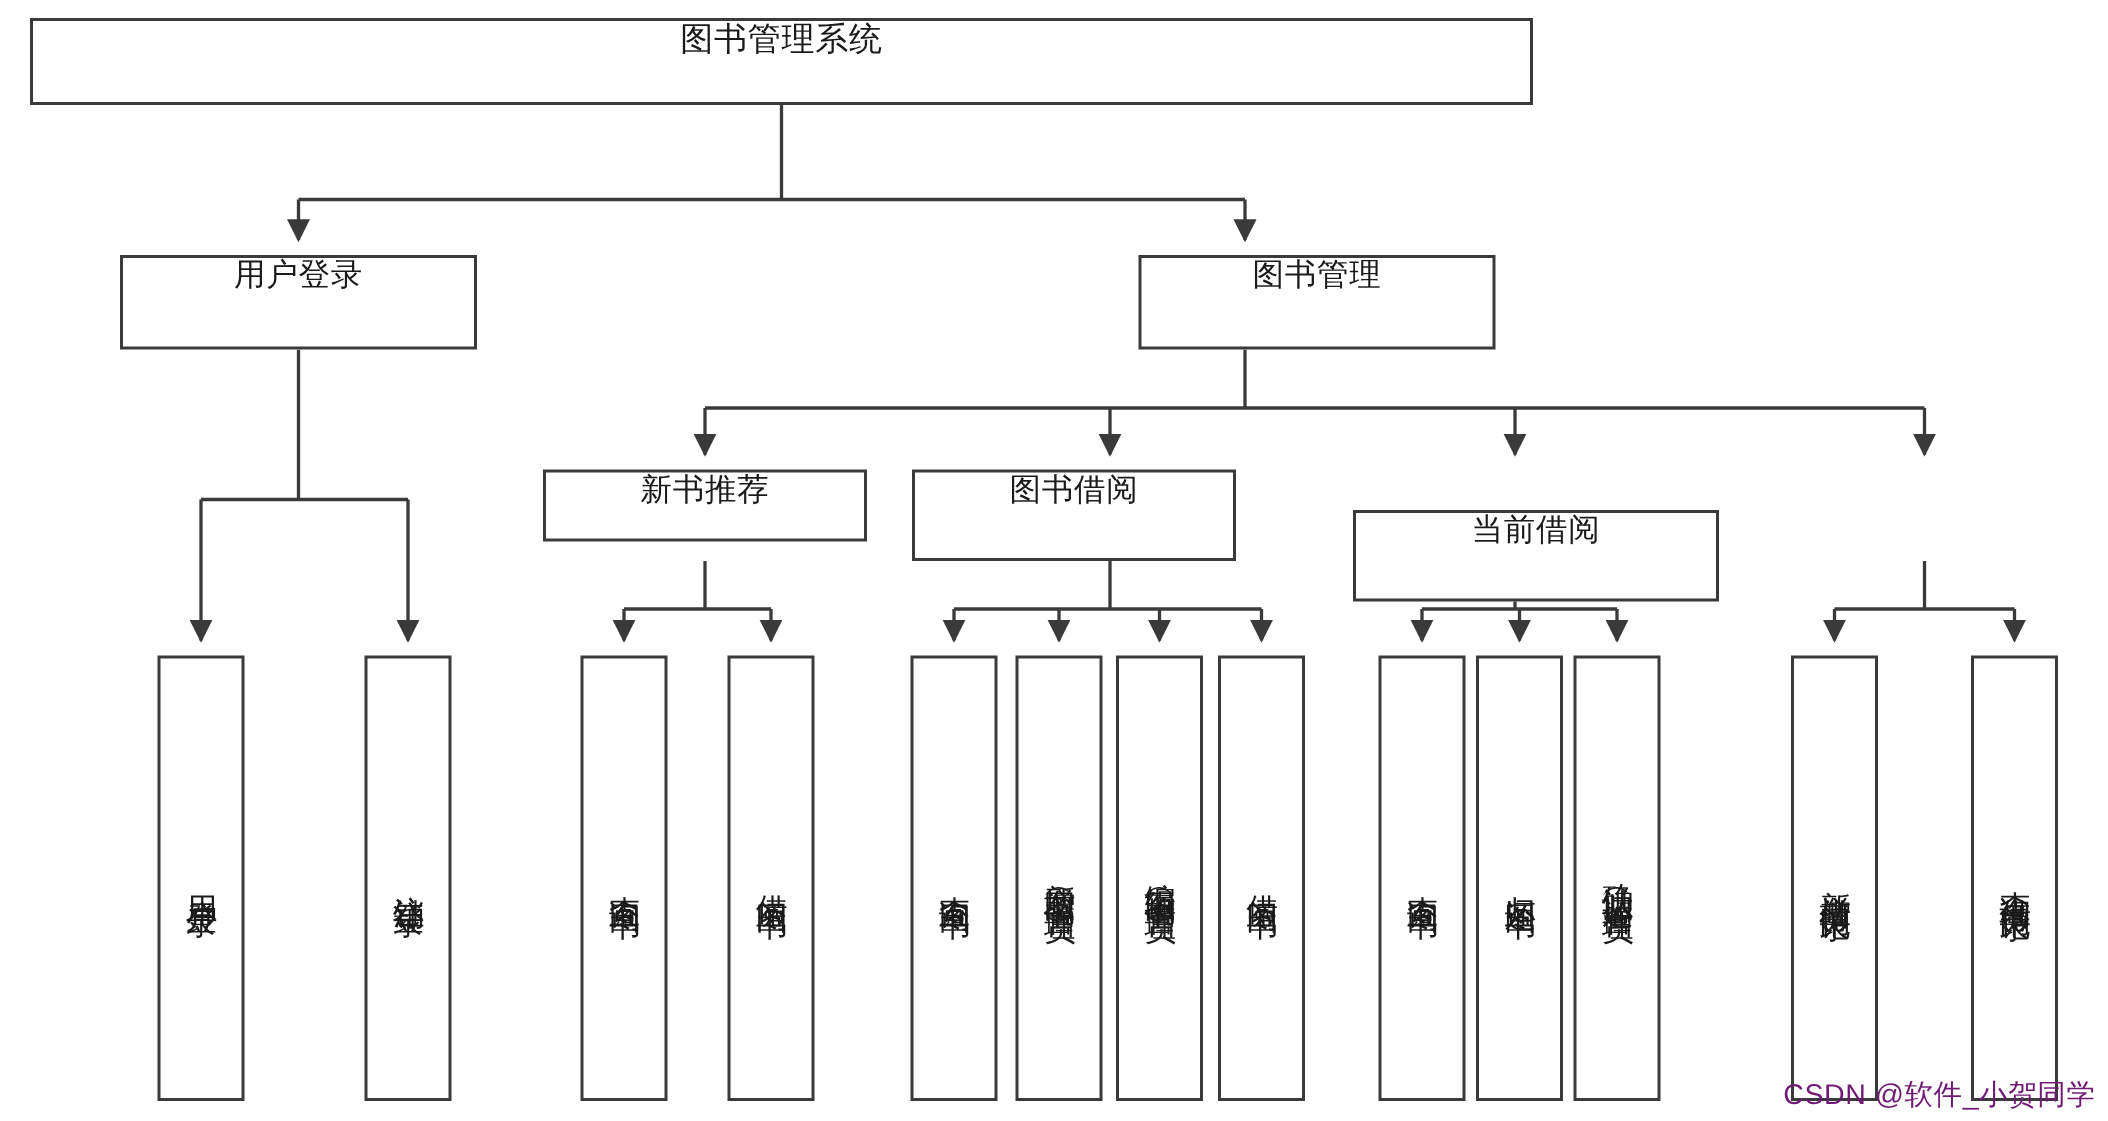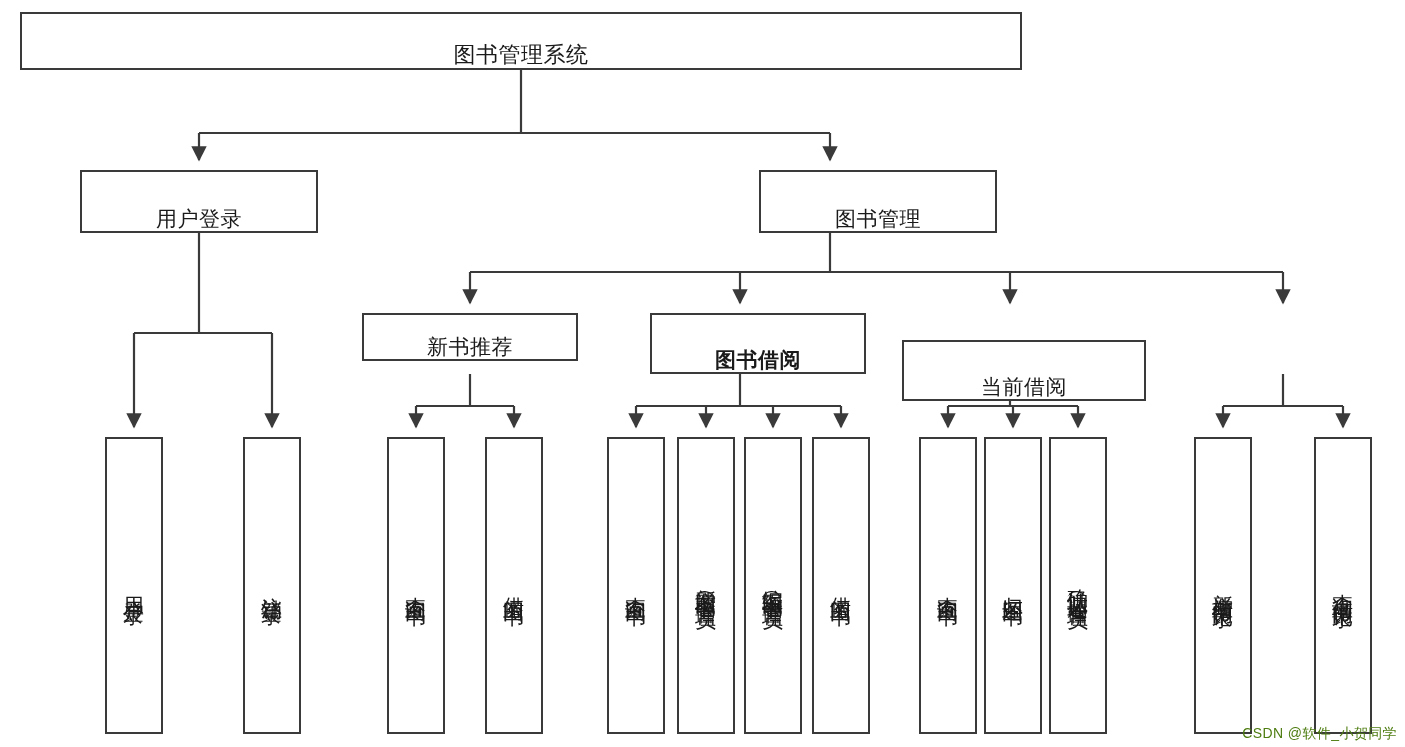--- a/index.html
+++ b/index.html
@@ -26,21 +26,21 @@
     width: 1405px;
     height: 747px;
     pointer-events: none;
   }
   .node {
     position: absolute;
     box-sizing: border-box;
     background: #ffffff;
     border: 2px solid #3a3a3a;
     display: flex;
-    align-items: flex-end;
+    align-items: flex-start;
     justify-content: center;
     overflow: hidden;
   }
   .node .label {
     color: #1a1a1a;
     text-align: center;
     line-height: 1.12;
     white-space: nowrap;
   }
   .node.horiz .label {
@@ -59,22 +59,22 @@
     writing-mode: vertical-rl;
     text-orientation: upright;
     font-size: 21px;
     letter-spacing: 3px;
     line-height: 1;
   }
   #watermark {
     position: absolute;
     right: 8px;
     bottom: 4px;
-    color: #4d7c0f;
-    font-size: 14px;
+    color: #701a75;
+    font-size: 19px;
     letter-spacing: 0.4px;
     user-select: none;
   }
 </style>
 </head>
 <body>
 
 <div id="diagram-root">
 
   <svg class="wires" viewBox="0 0 1405 747" xmlns="http://www.w3.org/2000/svg">
@@ -135,21 +135,21 @@
   <div class="node horiz" style="left:80px; top:170px; width:238px; height:63px;">
     <span class="label">用户登录</span>
   </div>
   <div class="node horiz" style="left:711px; top:170px; width:238px; height:63px;margin-left:48px;">
     <span class="label">图书管理</span>
   </div>
 
   <div class="node horiz" style="left:362px; top:313px; width:216px; height:48px;">
     <span class="label">新书推荐</span>
   </div>
-  <div class="node horiz" style="left:650px; top:313px; width:216px; height:61px;font-weight:bold;">
+  <div class="node horiz" style="left:608px; top:313px; width:216px; height:61px;">
     <span class="label">图书借阅</span>
   </div>
   <div class="node horiz" style="left:902px; top:313px; width:244px; height:61px;margin-top:27px;">
     <span class="label">当前借阅</span>
   </div>
 
   <div class="node vert" style="left:105px; top:437px; width:58px; height:297px;">
     <span class="label">用户登录</span>
   </div>
   <div class="node vert" style="left:243px; top:437px; width:58px; height:297px;">

